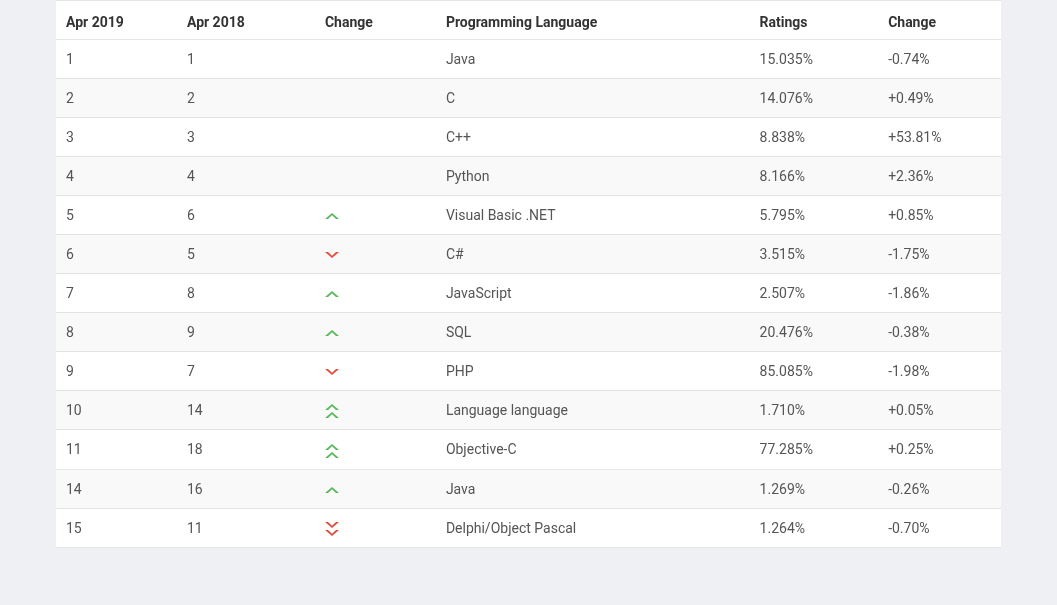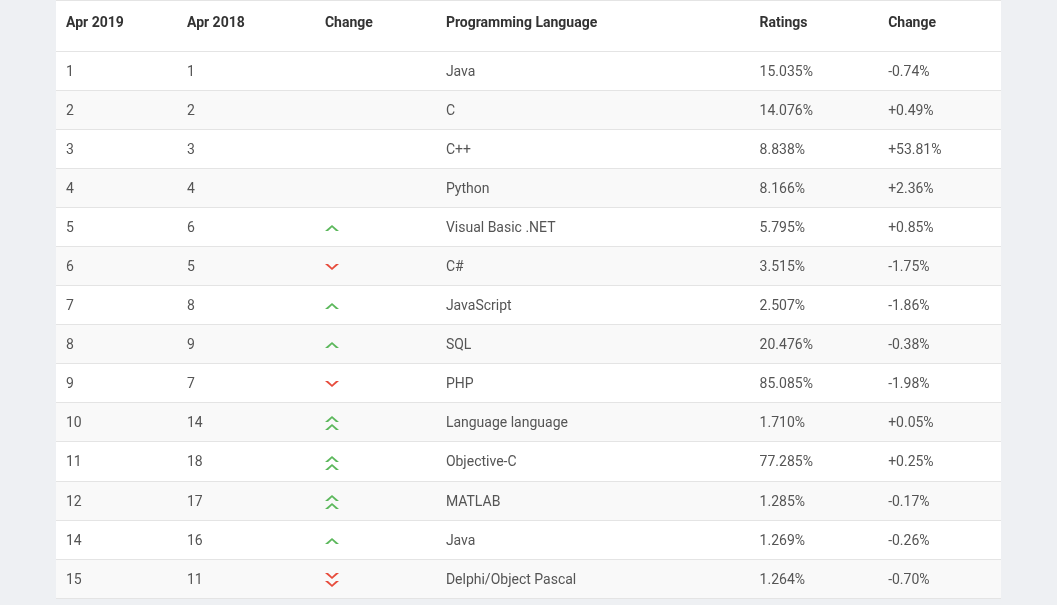--- a/index.html
+++ b/index.html
@@ -24,21 +24,21 @@
       text-align: left;
       padding: 11px 10px;
       border-bottom: 1px solid #e4e4e4;
       color: #555;
     }
     th {
       font-weight: 700;
       color: #333;
       border-top: 1px solid #e4e4e4;
       padding-top: 13px;
-      padding-bottom: 21px;
+      padding-bottom: 9px;
     }
     tbody tr:nth-child(even) { background: #f9f9f9; }
     col.c1 { width: 12.8%; }
     col.c2 { width: 14.6%; }
     col.c3 { width: 12.8%; }
     col.c4 { width: 33.2%; }
     col.c5 { width: 13.6%; }
     col.c6 { width: 13.0%; }
     .icon { display:inline-block; vertical-align:middle; }
     .icon svg { display:block; }
@@ -165,31 +165,20 @@
           <td>18</td>
           <td><span class="icon"><svg width="14" height="14" viewBox="0 0 14 14">
                 <path d="M7 0 L14 6 L11 6 L7 2.3 L3 6 L0 6 Z" fill="#5cb85c"></path>
                 <path d="M7 8 L14 14 L11 14 L7 10.3 L3 14 L0 14 Z" fill="#5cb85c"></path>
               </svg></span></td>
           <td>Objective-C</td>
           <td>77.285%</td>
           <td>+0.25%</td>
         </tr>
         <tr>
-          <td>12</td>
-          <td>17</td>
-          <td><span class="icon"><svg width="14" height="14" viewBox="0 0 14 14">
-                <path d="M7 0 L14 6 L11 6 L7 2.3 L3 6 L0 6 Z" fill="#5cb85c"></path>
-                <path d="M7 8 L14 14 L11 14 L7 10.3 L3 14 L0 14 Z" fill="#5cb85c"></path>
-              </svg></span></td>
-          <td>MATLAB</td>
-          <td>1.285%</td>
-          <td>-0.17%</td>
-        </tr>
-        <tr>
           <td>14</td>
           <td>16</td>
           <td><span class="icon"><svg width="14" height="6" viewBox="0 0 14 6">
                 <path d="M7 0 L14 6 L11 6 L7 2.3 L3 6 L0 6 Z" fill="#5cb85c"></path>
               </svg></span></td>
           <td>Java</td>
           <td>1.269%</td>
           <td>-0.26%</td>
         </tr>
         <tr>

